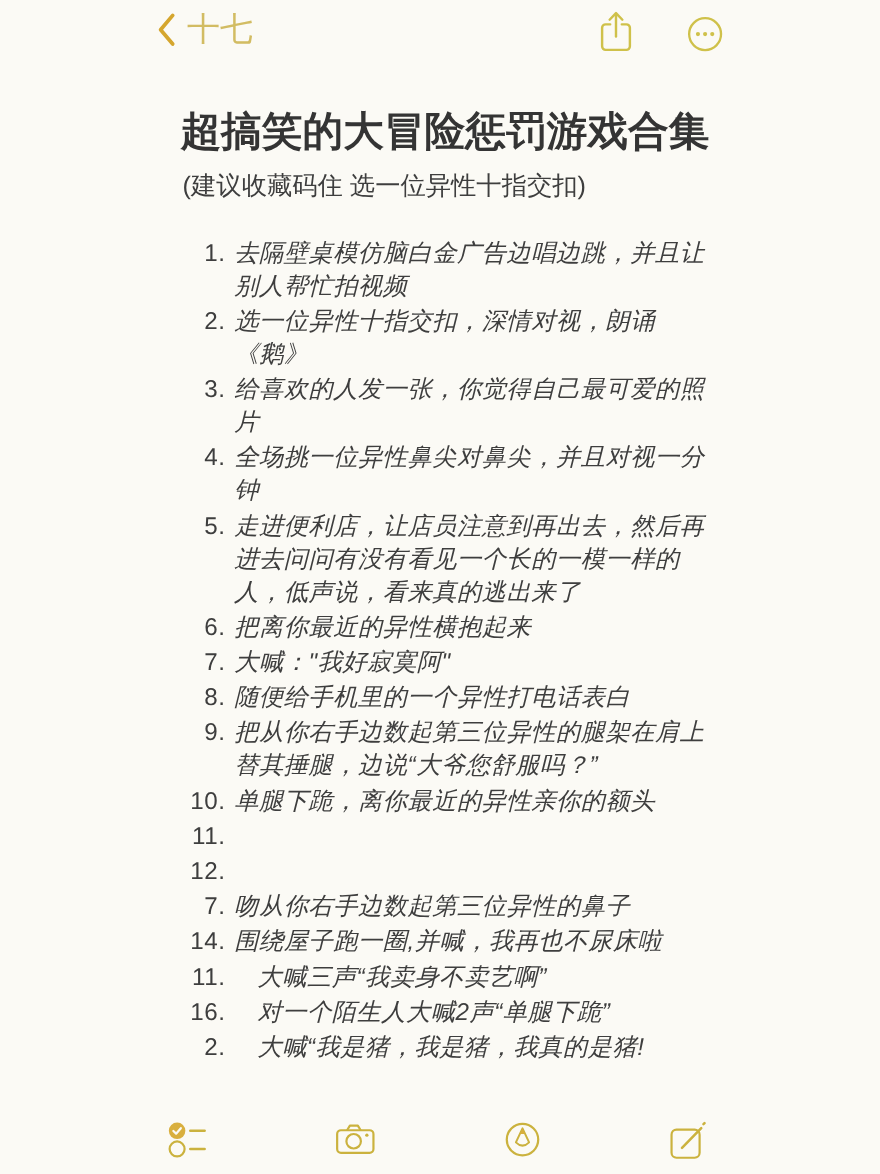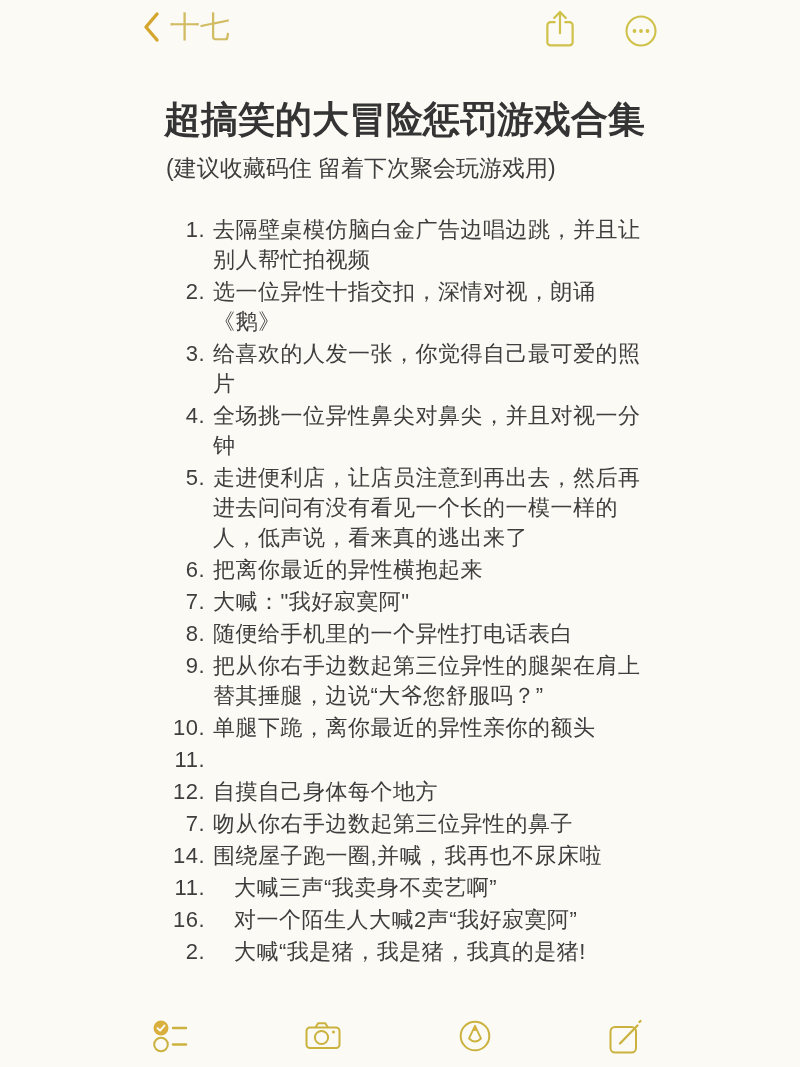--- a/index.html
+++ b/index.html
@@ -46,21 +46,21 @@
   }
   .list { margin: 32px 0 0 0; padding: 0; list-style: none; }
   .item {
     display: flex;
     margin-bottom: 2px;
     font-size: 22px; line-height: 30px;
     color: var(--text);
     letter-spacing: 0.5px;
   }
   .num { flex: 0 0 55px; margin-left: 150px; text-align: right; white-space: nowrap; }
-  .txt { flex: 0 0 436px; margin-left: 8px; word-break: break-all; }
+  .txt { flex: 0 0 436px; margin-left: 8px; word-break: break-all; font-style: italic; }
   .item.indent .txt { padding-left: 21px; }
 
   .toolbar {
     position: absolute; bottom: 0; left: 0; right: 0; height: 78px;
     display: flex; justify-content: space-between; align-items: flex-start;
     padding: 30px 156px 0 152px;
   }
   .tool-btn { cursor: pointer; line-height: 0; }
   svg { display: block; }
 </style>
@@ -92,21 +92,21 @@
         <circle cx="11.5" cy="18" r="1.9" fill="#CFC14A"></circle>
         <circle cx="18" cy="18" r="1.9" fill="#CFC14A"></circle>
         <circle cx="24.5" cy="18" r="1.9" fill="#CFC14A"></circle>
       </svg>
     </span>
   </div>
 </div>
 
 <div class="content">
   <div class="title">超搞笑的大冒险惩罚游戏合集</div>
-  <div class="subtitle">(建议收藏码住 留着下次聚会玩游戏用)</div>
+  <div class="subtitle">(建议收藏码住 选一位异性十指交扣)</div>
 
   <ul class="list">
     <li class="item">
         <span class="num">1.</span>
         <span class="txt">去隔壁桌模仿脑白金广告边唱边跳，并且让别人帮忙拍视频</span>
       </li>
     <li class="item">
         <span class="num">2.</span>
         <span class="txt">选一位异性十指交扣，深情对视，朗诵《鹅》</span>
       </li>
@@ -140,37 +140,36 @@
       </li>
     <li class="item">
         <span class="num">10.</span>
         <span class="txt">单腿下跪，离你最近的异性亲你的额头</span>
       </li>
     <li class="item">
         <span class="num">11.</span>
       </li>
     <li class="item">
         <span class="num">12.</span>
-        <span class="txt">自摸自己身体每个地方</span>
       </li>
     <li class="item">
         <span class="num">7.</span>
         <span class="txt">吻从你右手边数起第三位异性的鼻子</span>
       </li>
     <li class="item">
         <span class="num">14.</span>
         <span class="txt">围绕屋子跑一圈,并喊，我再也不尿床啦</span>
       </li>
     <li class="item indent">
         <span class="num">11.</span>
         <span class="txt">大喊三声“我卖身不卖艺啊”</span>
       </li>
     <li class="item indent">
         <span class="num">16.</span>
-        <span class="txt">对一个陌生人大喊2声“我好寂寞阿”</span>
+        <span class="txt">对一个陌生人大喊2声“单腿下跪”</span>
       </li>
     <li class="item indent">
         <span class="num">2.</span>
         <span class="txt">大喊“我是猪，我是猪，我真的是猪!</span>
       </li>
   </ul>
 </div>
 
 <div class="toolbar">
   <div class="tool-btn">

